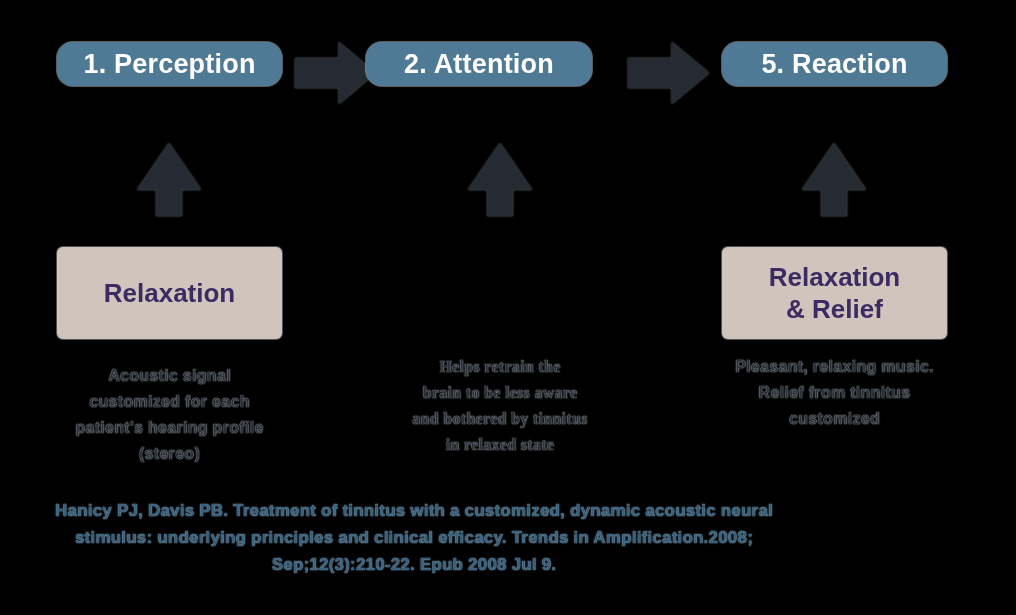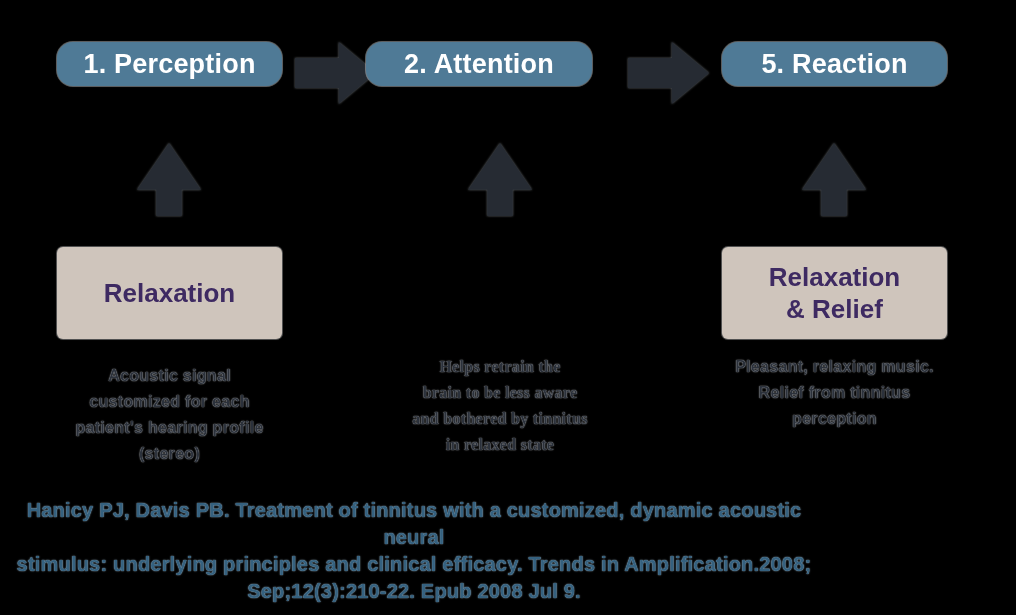--- a/index.html
+++ b/index.html
@@ -109,21 +109,21 @@
   .desc-1 { left: 37px;  width: 265px; margin-top: 9px; }
   .desc-2 { left: 367px; width: 266px; font-family: Liberation Serif, serif; }
   .desc-3 { left: 702px; width: 265px; }
 
   
   .citation {
     position: absolute;
     top: 497px;
     left: 0;
     width: 828px;
-    font-size: 20px;
+    font-size: 17px;
     font-weight: 600;
     line-height: 27px;
     text-align: center;
     white-space: pre-line;
     color: var(--citation_text, #35617F);
     text-shadow: 0 0 1px rgba(169,198,218,0.95), 0 0 2px rgba(169,198,218,0.55);
     letter-spacing: 0.2px;
   }
 </style>
 </head>
@@ -172,19 +172,19 @@
   <div class="description desc-1">Acoustic signal
 customized for each
 patient's hearing profile
 (stereo)</div>
   <div class="description desc-2">Helps retrain the
 brain to be less aware
 and bothered by tinnitus
 in relaxed state</div>
   <div class="description desc-3">Pleasant, relaxing music.
 Relief from tinnitus
-perception</div>
+customized</div>
 
   <div class="citation">Hanicy PJ, Davis PB. Treatment of tinnitus with a customized, dynamic acoustic neural
 stimulus: underlying principles and clinical efficacy. Trends in Amplification.2008;
 Sep;12(3):210-22. Epub 2008 Jul 9.</div>
 
 </div>
 
 </body></html>

